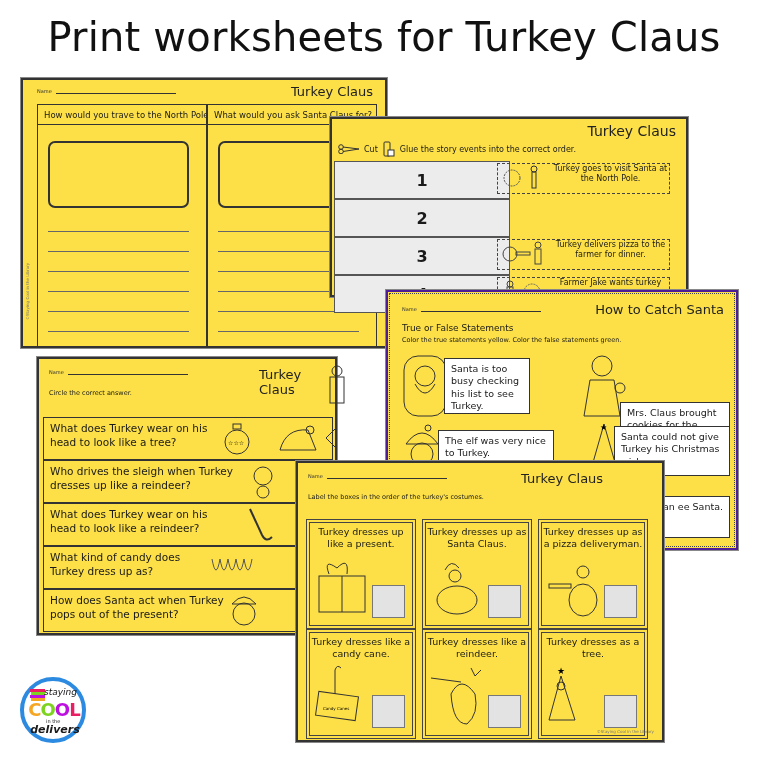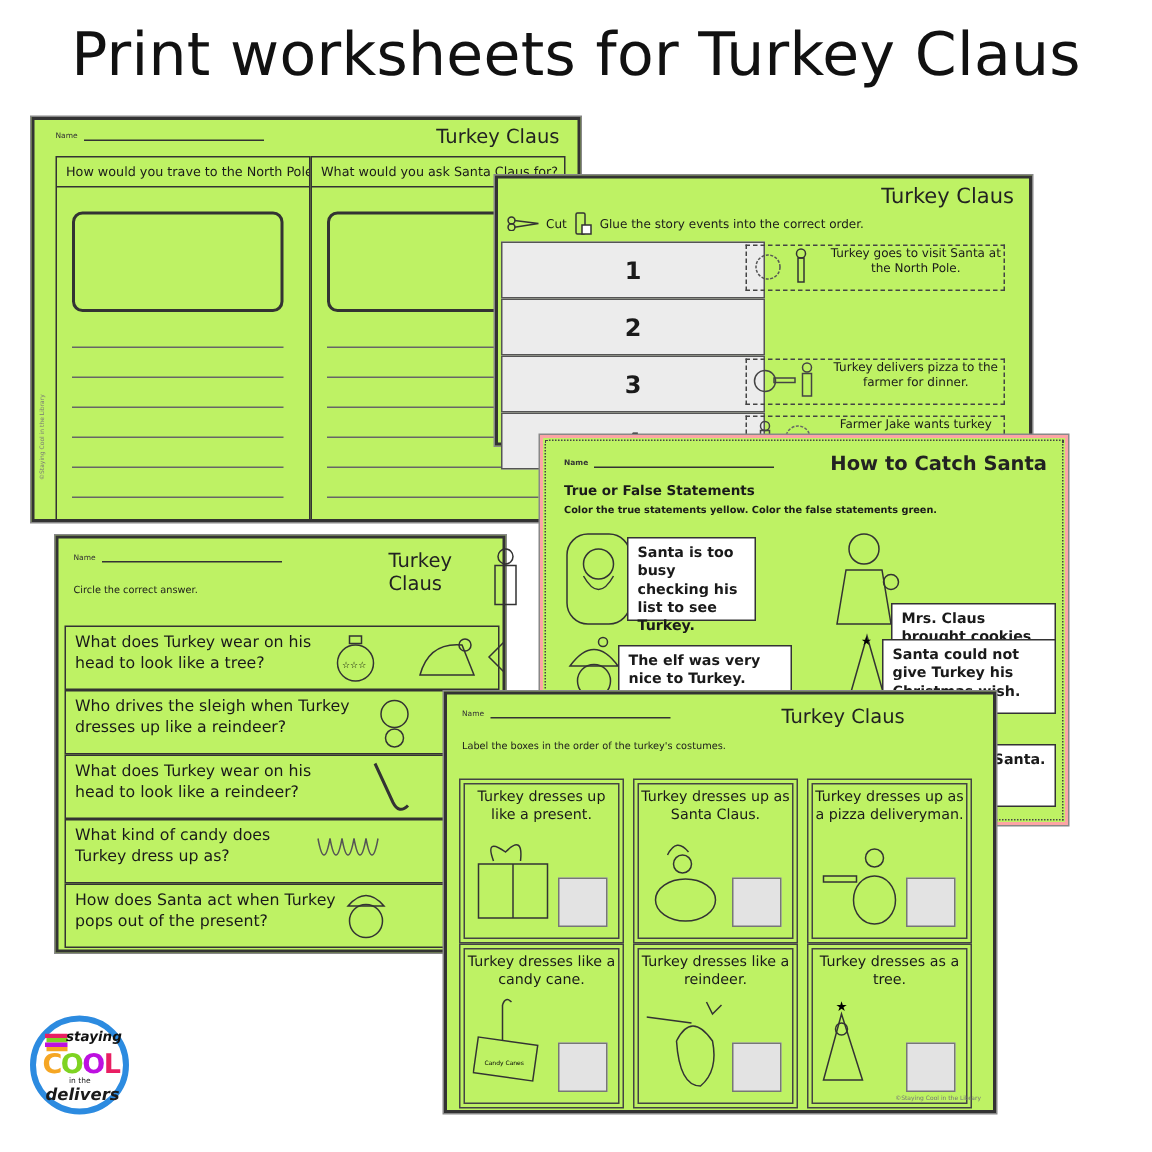--- a/index.html
+++ b/index.html
@@ -5,21 +5,21 @@
   * { box-sizing: border-box; margin: 0; padding: 0; }
   html, body { width: 768px; height: 768px; background: #ffffff; overflow: hidden; }
   body { position: relative; font-family: "DejaVu Sans", sans-serif; color: #1a1a1a; }
 
   .headline {
     position: absolute; left: 0; top: 14px; width: 768px; text-align: center;
     font-size: 40px; font-weight: normal; letter-spacing: 0.2px; color: #111;
   }
 
   .sheet {
-    position: absolute; background: #bef264; border: 2px solid #333;
+    position: absolute; background: #fde047; border: 2px solid #333;
     box-shadow: 0 0 0 1px #888;
   }
   .name-line { position: absolute; font-size: 5px; color: #333; }
   .name-line .ln { display: inline-block; width: 120px; border-bottom: 1px solid #333; margin-left: 4px; vertical-align: bottom; }
   .sheet-title { position: absolute; font-size: 13px; color: #222; }
   .copyright { position: absolute; font-size: 4px; color: #777; }
 
   
   #s1 { left: 21px; top: 78px; width: 366px; height: 270px; }
   #s1 .qbox { position: absolute; top: 24px; height: 244px; border: 1.5px solid #333; }
@@ -29,21 +29,21 @@
 
   
   #s2 { left: 330px; top: 117px; width: 358px; height: 180px; }
   #s2 .inst { position: absolute; left: 6px; top: 22px; font-size: 8px; display: flex; align-items: center; gap: 4px; white-space: nowrap; }
   #s2 .numrow { position: absolute; left: 2px; width: 176px; height: 38px; background: #ececec; border: 1px solid #555; display: flex; align-items: center; justify-content: center; font-size: 16px; font-weight: bold; }
   #s2 .event { position: absolute; left: 165px; width: 173px; height: 31px; border: 1px dashed #444; font-size: 8px; display: flex; }
   #s2 .event .pic { width: 46px; height: 26px; margin: 0 4px; position: relative; }
   #s2 .event .txt { flex: 1; text-align: center; line-height: 1.25; }
 
   
-  #s3 { left: 360px; top: 290px; width: 352px; height: 260px; border: 2px solid #fca5a5; outline: 1px dotted #444; outline-offset: -4px; font-weight: bold; }
+  #s3 { left: 386px; top: 290px; width: 352px; height: 260px; border: 2px solid #4c1d95; outline: 1px dotted #444; outline-offset: -4px; }
   #s3 .subhead { position: absolute; left: 14px; top: 31px; font-size: 9px; }
   #s3 .inst { position: absolute; left: 14px; top: 44px; font-size: 6.5px; }
   #s3 .stmt { position: absolute; border: 1.5px solid #333; background: #fff; font-size: 9.5px; line-height: 1.3; padding: 4px 6px; }
   #s3 .art { position: absolute; }
 
   
   #s4 { left: 37px; top: 357px; width: 300px; height: 278px; }
   #s4 .inst { position: absolute; left: 10px; top: 30px; font-size: 6.5px; }
   #s4 .qrow { position: absolute; left: 4px; width: 290px; height: 43px; border: 1.5px solid #333; border-left: 1.5px solid #333; font-size: 10.5px; line-height: 1.3; padding: 4px 6px; }
   #s4 .qrow .art { position: absolute; }
@@ -52,21 +52,21 @@
   #s5 { left: 296px; top: 461px; width: 368px; height: 281px; }
   #s5 .inst { position: absolute; left: 10px; top: 30px; font-size: 6.5px; }
   #s5 .card { position: absolute; width: 110px; height: 110px; border: 1.5px solid #444; outline: 1px solid #444; outline-offset: -4px; }
   #s5 .card .txt { position: absolute; left: 4px; right: 4px; top: 6px; text-align: center; font-size: 9.5px; line-height: 1.25; }
   #s5 .card .lbl { position: absolute; right: 10px; bottom: 10px; width: 33px; height: 33px; background: #e3e3e3; border: 1px solid #777; }
   #s5 .card .art { position: absolute; left: 8px; bottom: 8px; }
 
   
   #logo { position: absolute; left: 20px; top: 677px; width: 66px; height: 66px; border-radius: 50%; border: 4px solid #2c8be0; background: #fff; }
   #logo .books { position: absolute; left: 6px; top: 8px; width: 16px; height: 12px; }
-  #logo .staying { position: absolute; left: 20px; top: 6px; font-size: 9px; font-style: italic; font-weight: bold; color: #111; }
+  #logo .staying { position: absolute; left: 20px; top: 6px; font-size: 9px; font-style: italic; font-weight: normal; color: #111; }
   #logo .cool { position: absolute; left: 2px; top: 18px; width: 56px; text-align: center; font-size: 18px; font-weight: bold; letter-spacing: -1px; }
   #logo .inthe { position: absolute; left: 22px; top: 37px; font-size: 5px; }
   #logo .library { position: absolute; left: 4px; top: 42px; width: 54px; text-align: center; font-size: 11px; font-weight: bold; font-style: italic; }
 </style>
 </head>
 <body>
 
 <div class="headline">Print worksheets for Turkey Claus</div>
 
 <div class="sheet" id="s1">

